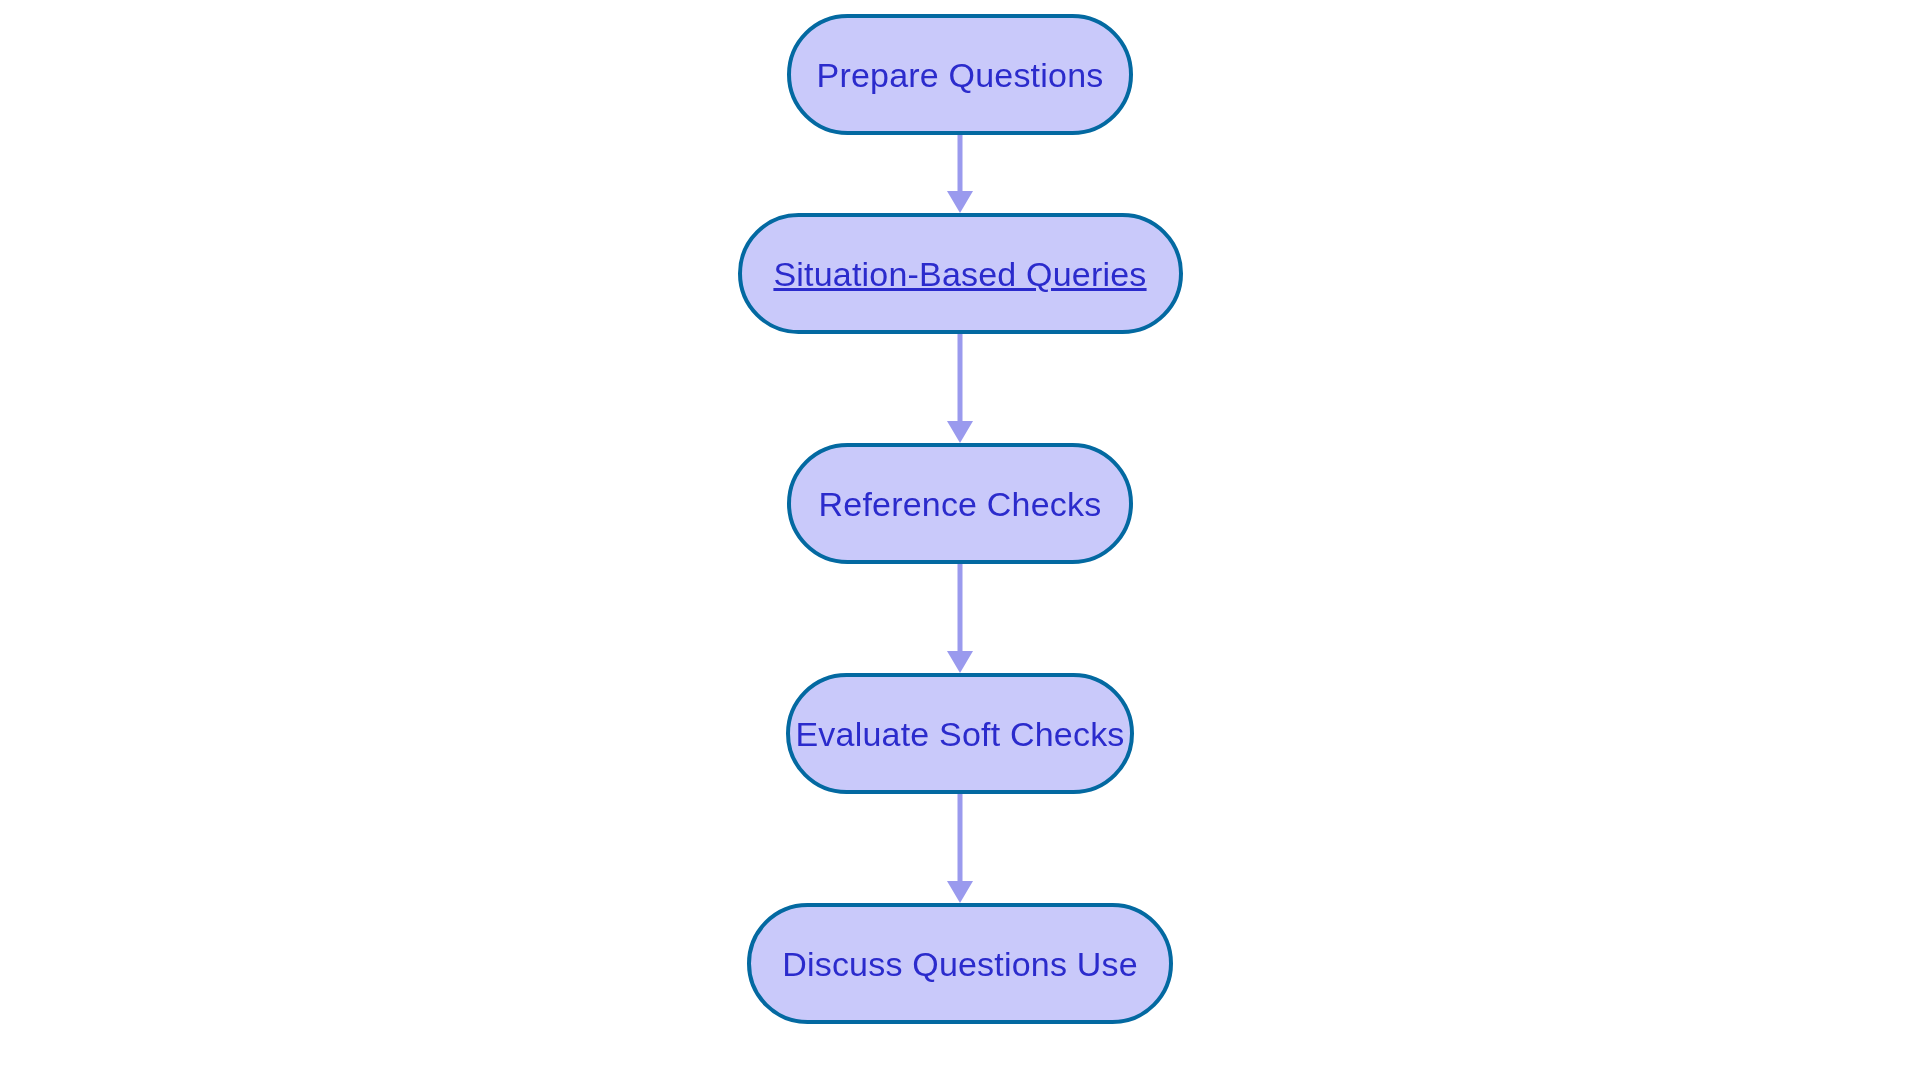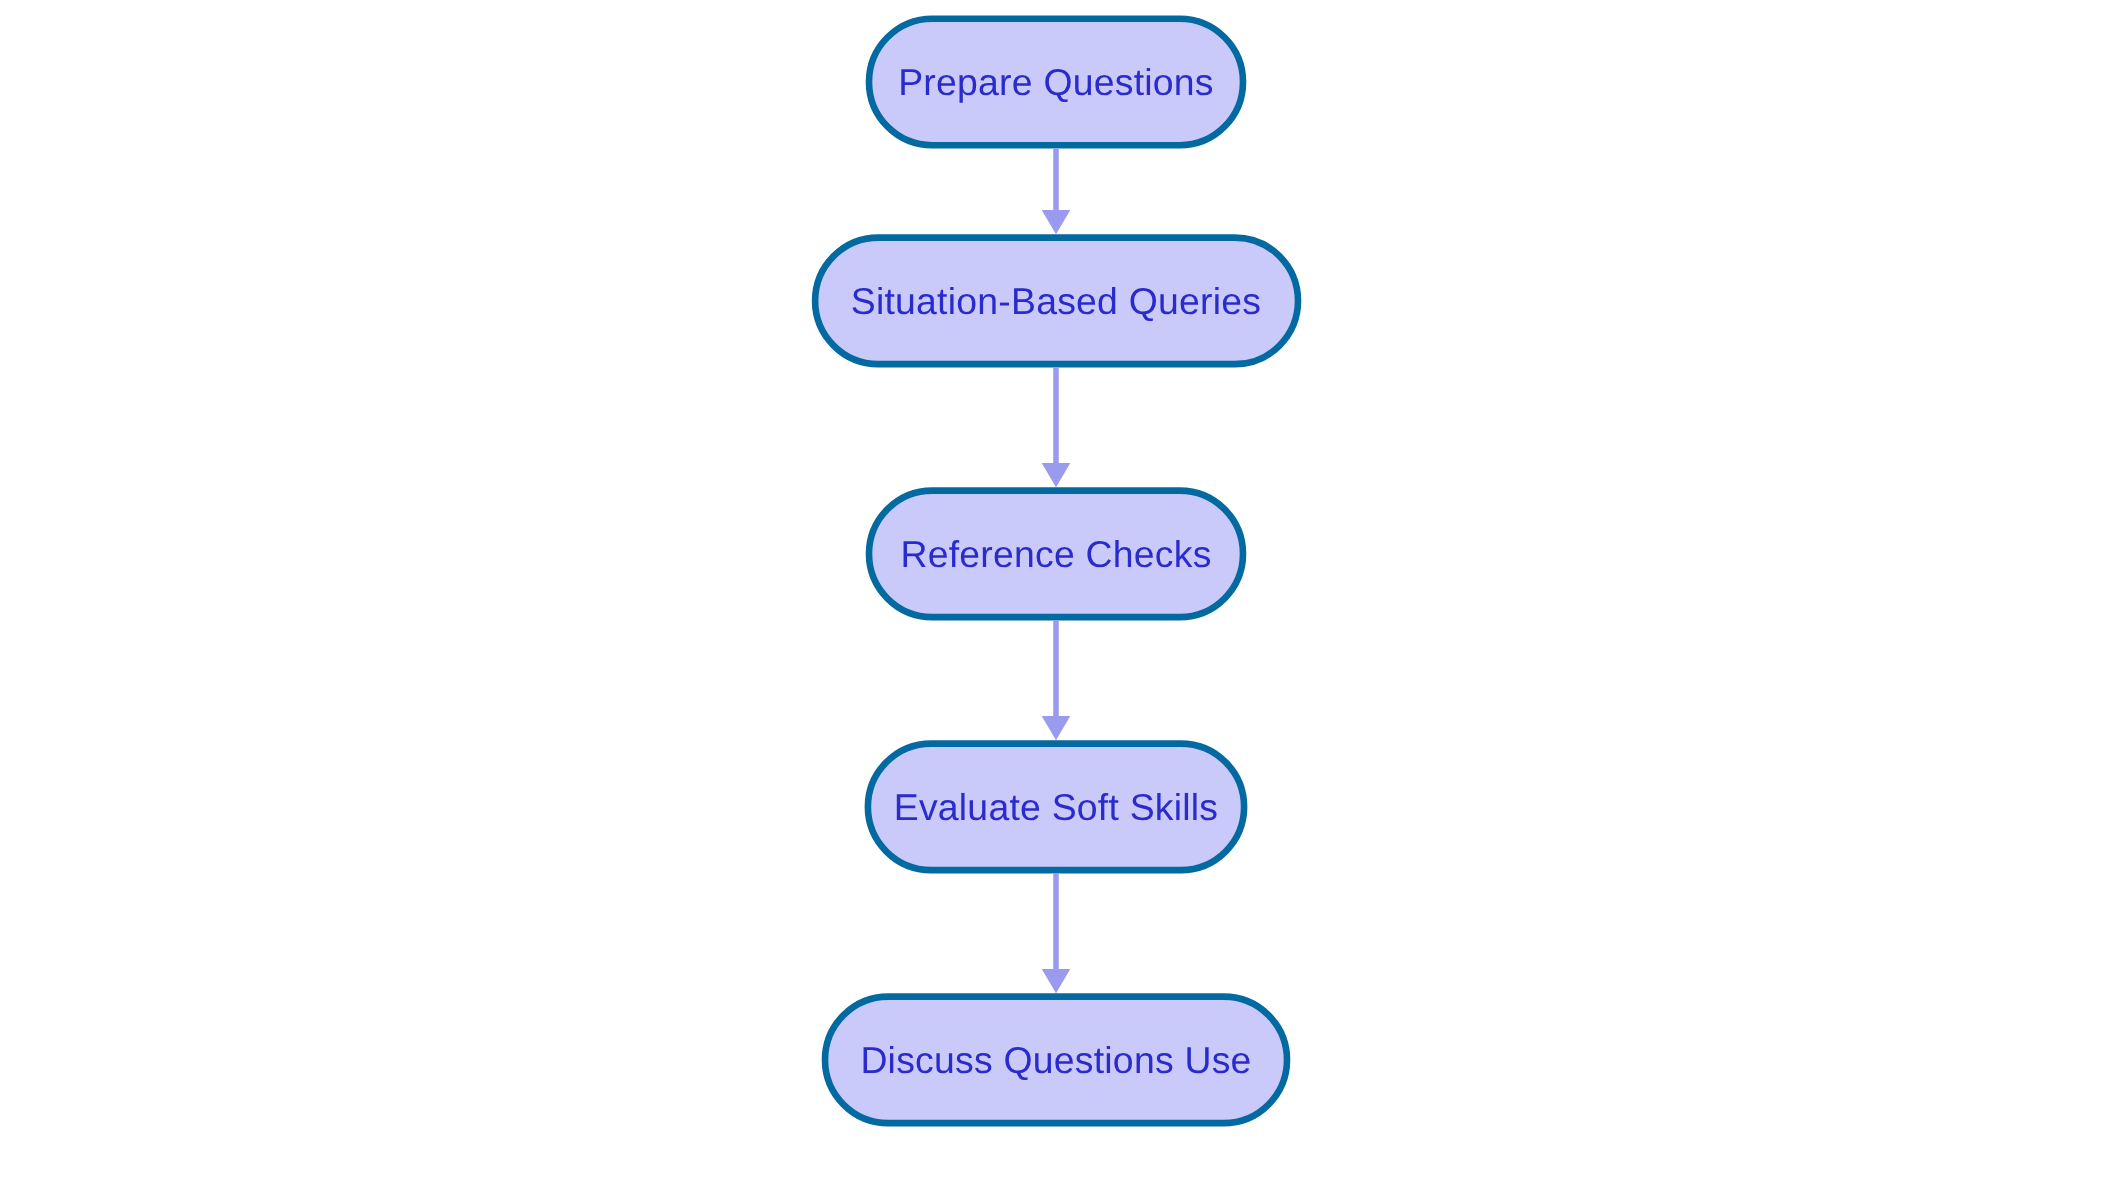--- a/index.html
+++ b/index.html
@@ -29,21 +29,21 @@
     flex-direction: column;
     align-items: center;
   }
   .node {
     position: relative;
     box-sizing: border-box;
     display: flex;
     align-items: center;
     justify-content: center;
     background: #c9c9fa;
-    border: 6px solid #0369a1;
+    border: 4px solid #0369a1;
     border-radius: 62px;
     color: #2b2bcc;
     white-space: nowrap;
     flex: 0 0 auto;
   }
   .node-label {
     font-family: "Liberation Sans", sans-serif;
     font-size: 34px;
     font-weight: 400;
     line-height: 1;
@@ -84,40 +84,40 @@
 
     <div class="node" style="width:346px;height:121px;margin-top:14px;">
       <span class="node-label">Prepare Questions</span>
     </div>
 
     <div class="connector" style="height:78px;">
       <div class="connector-line" style="height:56px;"></div>
       <div class="connector-head" style="top:56px;"></div>
     </div>
 
-    <div class="node" style="width:445px;height:121px;">
+    <div class="node" style="width:445px;height:121px;text-decoration:underline;">
       <span class="node-label">Situation-Based Queries</span>
     </div>
 
     <div class="connector" style="height:109px;">
       <div class="connector-line" style="height:87px;"></div>
       <div class="connector-head" style="top:87px;"></div>
     </div>
 
     <div class="node" style="width:346px;height:121px;">
       <span class="node-label">Reference Checks</span>
     </div>
 
     <div class="connector" style="height:109px;">
       <div class="connector-line" style="height:87px;"></div>
       <div class="connector-head" style="top:87px;"></div>
     </div>
 
     <div class="node" style="width:348px;height:121px;">
-      <span class="node-label">Evaluate Soft Skills</span>
+      <span class="node-label">Evaluate Soft Checks</span>
     </div>
 
     <div class="connector" style="height:109px;">
       <div class="connector-line" style="height:87px;"></div>
       <div class="connector-head" style="top:87px;"></div>
     </div>
 
     <div class="node" style="width:426px;height:121px;">
       <span class="node-label">Discuss Questions Use</span>
     </div>

